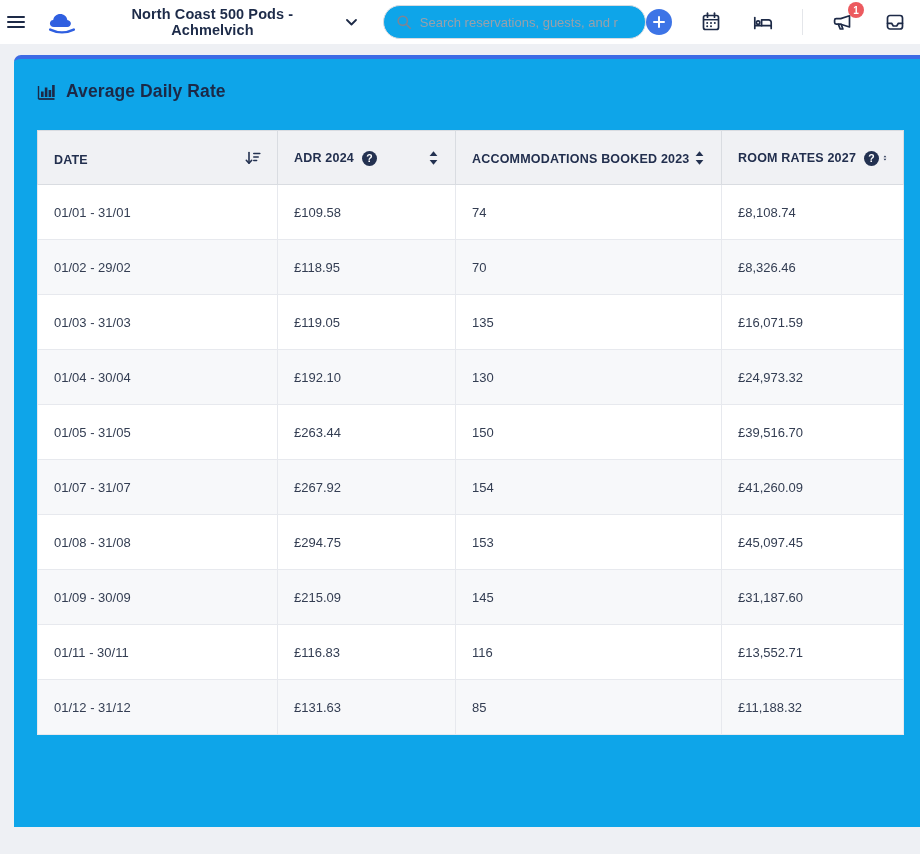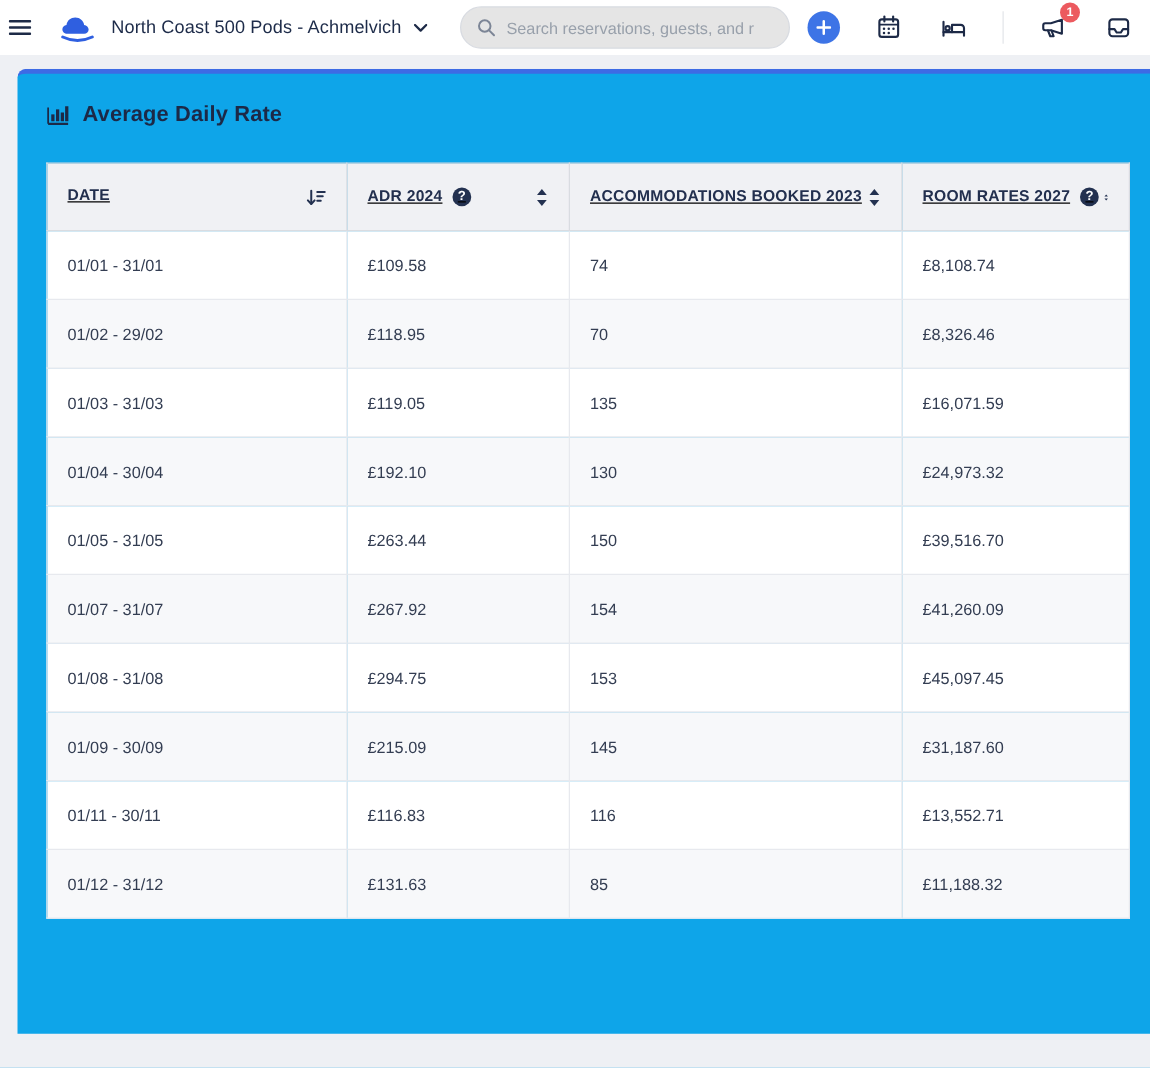--- a/index.html
+++ b/index.html
@@ -6,23 +6,23 @@
   html,body { width:920px; height:854px; overflow:hidden; background:#eef0f4;
     font-family:"Liberation Sans", sans-serif; -webkit-font-smoothing:antialiased; }
 
   
   .topbar { height:44px; background:#ffffff; display:flex; align-items:center; padding:0 12px 0 5px; }
   .icon-btn { background:none; border:none; display:inline-flex; align-items:center; justify-content:center;
     cursor:pointer; padding:2px; position:relative; }
   .logo { margin-left:20px; display:inline-flex; }
   .prop-btn { margin-left:12px; display:inline-flex; align-items:center; gap:10px; background:none; border:none;
     cursor:pointer; font-family:"Liberation Sans",sans-serif; }
-  .prop-name { font-size:14.5px; font-weight:400; color:#1d2b49; letter-spacing:.1px; }
+  .prop-name { font-size:14.5px; font-weight:700; color:#1d2b49; letter-spacing:.1px; }
   .searchbox { margin-left:26px; width:264px; height:34px; border:1px solid #d8dbe1; border-radius:17px;
-    display:flex; align-items:center; padding:0 12px; gap:8px; background:#e5e5e5;justify-content:center; }
+    display:flex; align-items:center; padding:0 12px; gap:8px; background:#0ea5e9;justify-content:center; }
   .searchbox input { border:none; outline:none; flex:1; font-size:13px; color:#3a4254;
     font-family:"Liberation Sans",sans-serif; background:transparent; }
   .searchbox input::placeholder { color:#98a0ab; }
   .topbar-right { margin-left:auto; display:flex; align-items:center; gap:26px; }
   .plus-btn { width:26px; height:26px; border-radius:50%; background:#3d74e6; border:none; color:#fff;
     display:inline-flex; align-items:center; justify-content:center; cursor:pointer; }
   .vdivider { width:1px; height:26px; background:#e4e6ea; }
   .badge { position:absolute; top:-7px; right:-8px; min-width:16px; height:16px; border-radius:8px;
     background:#ec5a5f; color:#fff; font-size:10px; font-weight:700; display:flex; align-items:center;
     justify-content:center; padding:0 4px; }
@@ -32,21 +32,21 @@
   .card { background:#0ea5e9; height:772px; border-top:4px solid #3d6be5; border-radius:7px 0 0 0;
     padding:22px 0 0 23px; }
   .page-title { display:flex; align-items:center; gap:10px; font-size:17.5px; font-weight:700;
     color:#1c2947; letter-spacing:.1px; }
 
   table.adr { border-collapse:collapse; table-layout:fixed; width:866px; margin-top:28px;
     border:1px solid #d9dce1; }
   col.c1{width:240px} col.c2{width:178px} col.c3{width:266px} col.c4{width:182px}
   th { height:54px; background:#f0f1f4; border:1px solid #d9dce1; padding:0 16px; text-align:left;
     cursor:pointer; }
-  .th-flex { display:flex; align-items:flex-start; justify-content:space-between; gap:4px;text-decoration:underline; }
+  .th-flex { display:flex; align-items:flex-end; justify-content:space-between; gap:4px; }
   .th-left { display:inline-flex; align-items:center; gap:8px; }
   .th-label { font-size:12.5px; font-weight:700; color:#222f4e; letter-spacing:.2px; white-space:nowrap; }
   .help { width:15px; height:15px; border-radius:50%; background:#233150; color:#fff; font-size:10.5px;
     font-weight:700; display:inline-flex; align-items:center; justify-content:center; cursor:pointer; flex:none; }
   td { height:55px; border:1px solid #e7e9ee; padding:0 16px; font-size:13px; color:#333d52; background:#fff; }
   tbody tr:nth-child(even) td { background:#f7f8fa; }
   td.num { text-align:left; }
   svg { display:block; }
 </style>
 </head>

